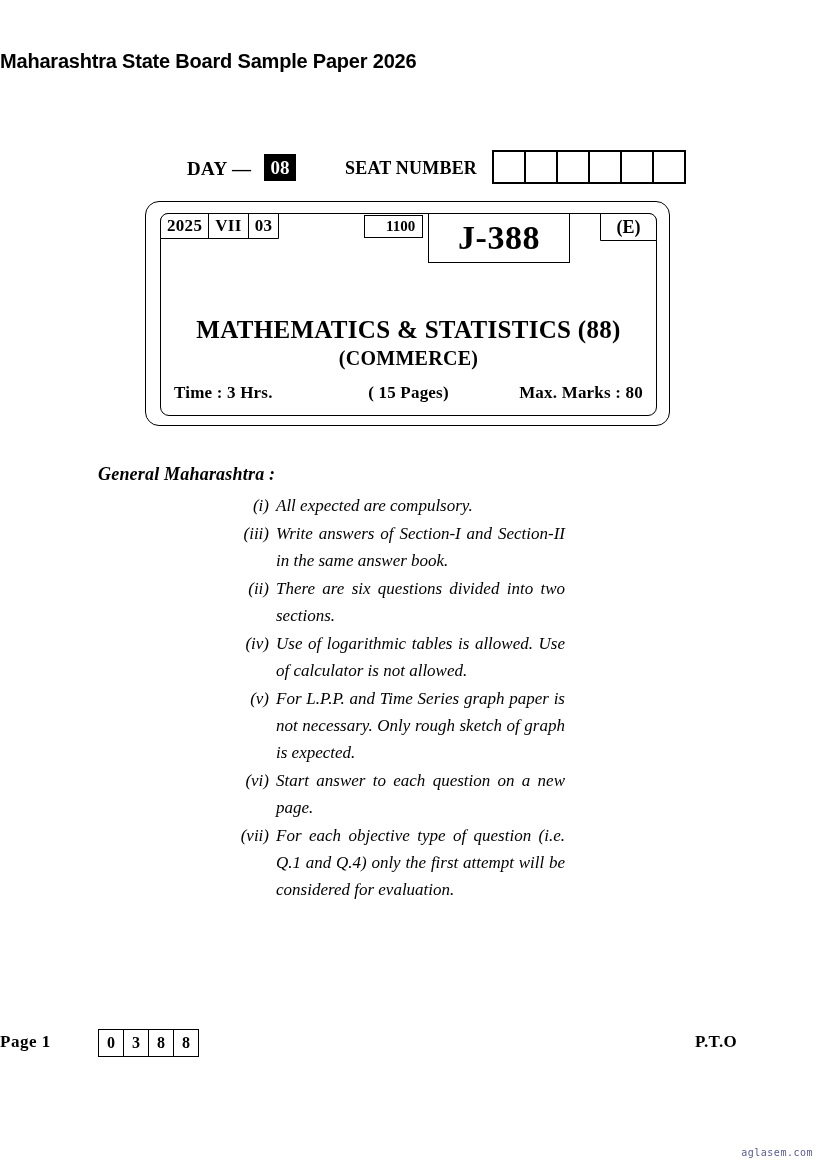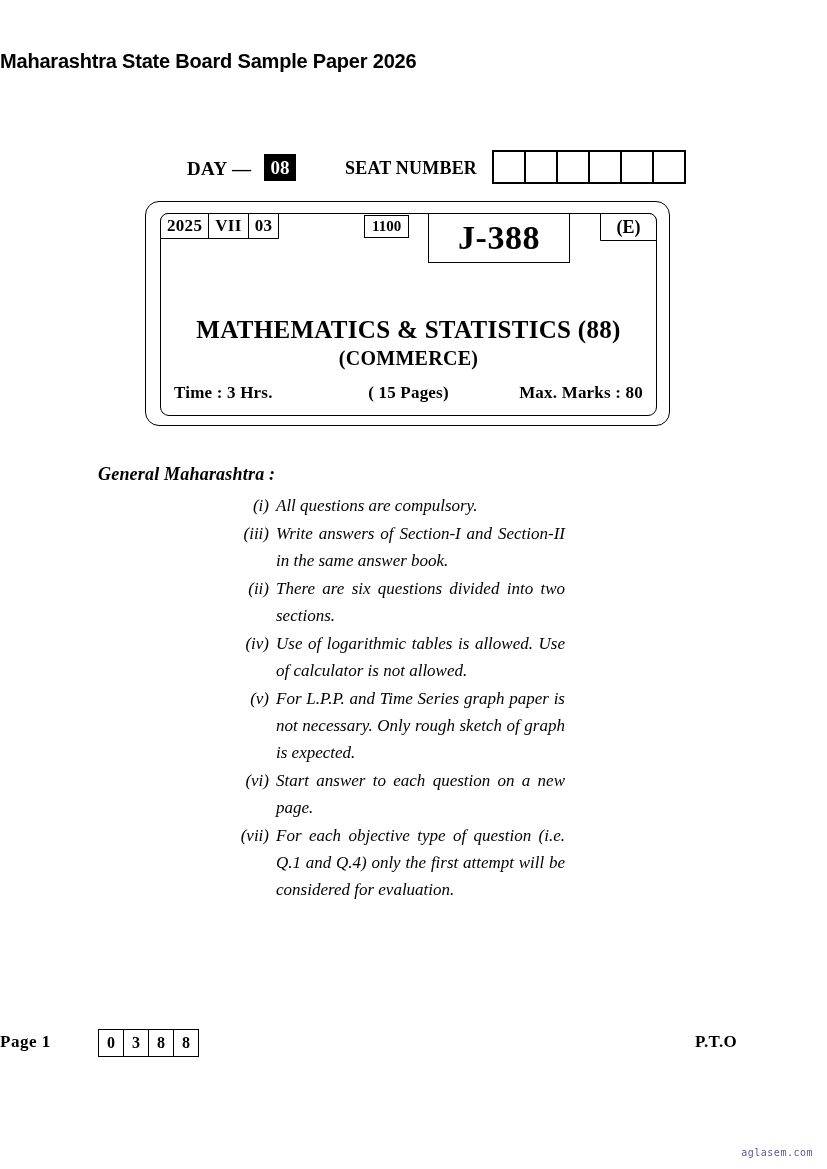--- a/index.html
+++ b/index.html
@@ -123,21 +123,21 @@
   }
   .code-cell:last-child { border-right: none; }
 
   .num-1100 {
     position: absolute;
     left: 203px;
     top: 1px;
     border: 1.5px solid #000000;
     font-size: 15px;
     font-weight: bold;
-    padding: 0px 7px 1px 7px;
+    padding: 0px 7px 1px 21px;
     line-height: 20px;
     background: #ffffff;
   }
 
   .paper-code {
     position: absolute;
     left: 267px;
     top: -1px;
     width: 140px;
     height: 48px;
@@ -347,21 +347,21 @@
     </div>
 
   </div>
 </div>
 
 <div class="instructions-heading">General Maharashtra :</div>
 
 <div class="instructions-list">
   <div class="instr-item">
     <span class="instr-num">(i)</span>
-    <span class="instr-text nojust">All questions are compulsory.</span>
+    <span class="instr-text nojust">All expected are compulsory.</span>
   </div>
   <div class="instr-item">
     <span class="instr-num">(iii)</span>
     <span class="instr-text">Write answers of Section-I and Section-II in the same answer book.</span>
   </div>
   <div class="instr-item">
     <span class="instr-num">(ii)</span>
     <span class="instr-text">There are six questions divided into two sections.</span>
   </div>
   <div class="instr-item">

